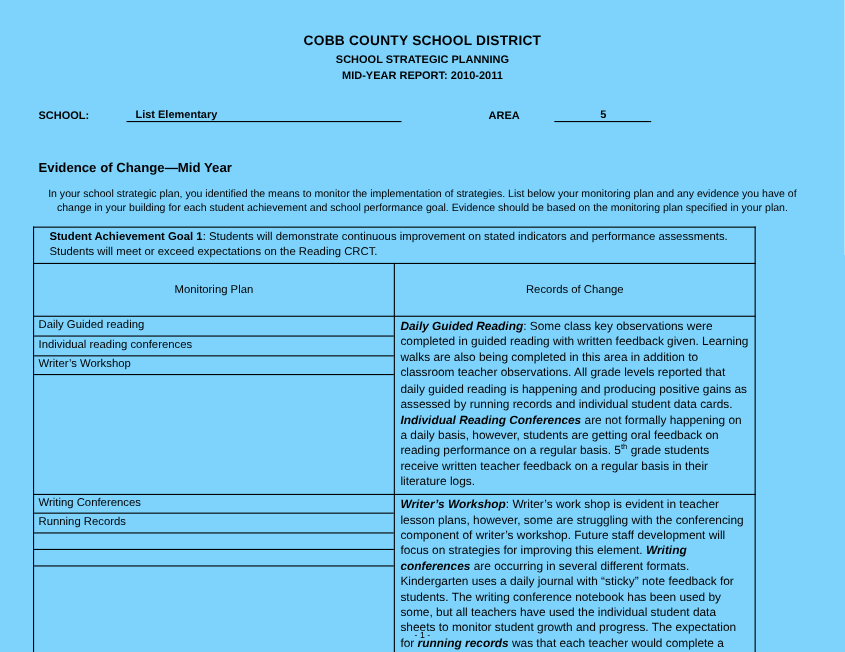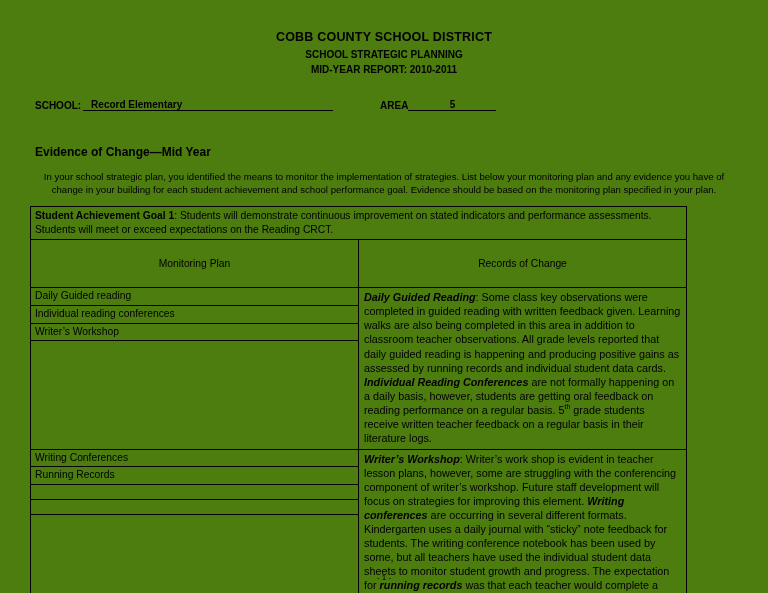--- a/index.html
+++ b/index.html
@@ -1,40 +1,40 @@
 <!DOCTYPE html>
 <html><head>
 <meta charset="utf-8">
 <style>
   * { margin:0; padding:0; box-sizing:border-box; }
   html, body { background:#ffffff; }
   body { font-family:"Liberation Sans", sans-serif; color:#000; }
   .page {
-    width:768px; height:593px; background:#4d7c0f; position:relative;
+    width:768px; height:593px; background:#7dd3fc; position:relative;
     padding:28px 35px 0 35px; overflow:hidden;
   }
   .doc-header { text-align:center; }
   .doc-title { font-size:12.5px; font-weight:bold; line-height:1.5; letter-spacing:.2px; }
   .doc-sub   { font-size:10px;  font-weight:bold; line-height:1.5; }
   .school-line {
     display:flex; align-items:flex-end; margin-top:22px;
-    font-size:10px; font-weight:bold;
+    font-size:10px; font-weight:bold;gap:32px;
   }
   .blank { border-bottom:1px solid #000; display:inline-block; }
   .school-blank { width:250px; padding-left:8px; margin-left:2px; }
   .area-label   { margin-left:47px; }
   .area-blank   { width:88px; text-align:center; }
   .section-heading { margin-top:34px; font-size:12px; font-weight:bold; }
   .intro { margin-top:11px; font-size:9.6px; line-height:1.38;text-align:center; }
   table.goal-table {
     border-collapse:collapse; table-layout:fixed;
     margin-top:10px; margin-left:-5px; width:657px;
   }
   table.goal-table td { border:1px solid #000; vertical-align:top; }
-  .goal-cell { padding:2px 4px 3px 4px; font-size:10.3px; line-height:1.32; }
+  .goal-cell { padding:2px 4px 3px 14px; font-size:10.3px; line-height:1.32; }
   .col-head  { text-align:center; font-size:10.3px; padding:18px 4px; }
   .plan-col  { width:140px; }
   .plan-cell { padding:0; font-size:10.3px; }
   .plan-item { padding:1px 4px 2px 4px; border-bottom:1px solid #000; line-height:1.32; min-height:15px; }
   .evidence-cell { padding:2px 5px 4px 5px; font-size:10.8px; line-height:1.3; }
   .evidence-cell sup { font-size:7px; vertical-align:super; line-height:0; }
   .seg-bi { font-weight:bold; font-style:italic; }
   .page-number {
     position:absolute; bottom:11px; left:0; right:0;
     text-align:center; font-size:8px;
@@ -46,21 +46,21 @@
 <div class="page">
 
   <div class="doc-header">
     <div class="doc-title">COBB COUNTY SCHOOL DISTRICT</div>
     <div class="doc-sub">SCHOOL STRATEGIC PLANNING</div>
     <div class="doc-sub">MID-YEAR REPORT: 2010-2011</div>
   </div>
 
   <div class="school-line">
     <span>SCHOOL:</span>
-    <span class="blank school-blank">Record Elementary</span>
+    <span class="blank school-blank">List Elementary</span>
     <span class="area-label">AREA</span>
     <span class="blank area-blank">5</span>
   </div>
 
   <div class="section-heading">Evidence of Change—Mid Year</div>
 
   <p class="intro">In your school strategic plan, you identified the means to monitor the implementation of strategies.  List below your monitoring plan and any evidence you have of change in your building for each student achievement and school performance goal.  Evidence should be based on the monitoring plan specified in your plan.</p>
 
   <table class="goal-table">
     <tbody>

